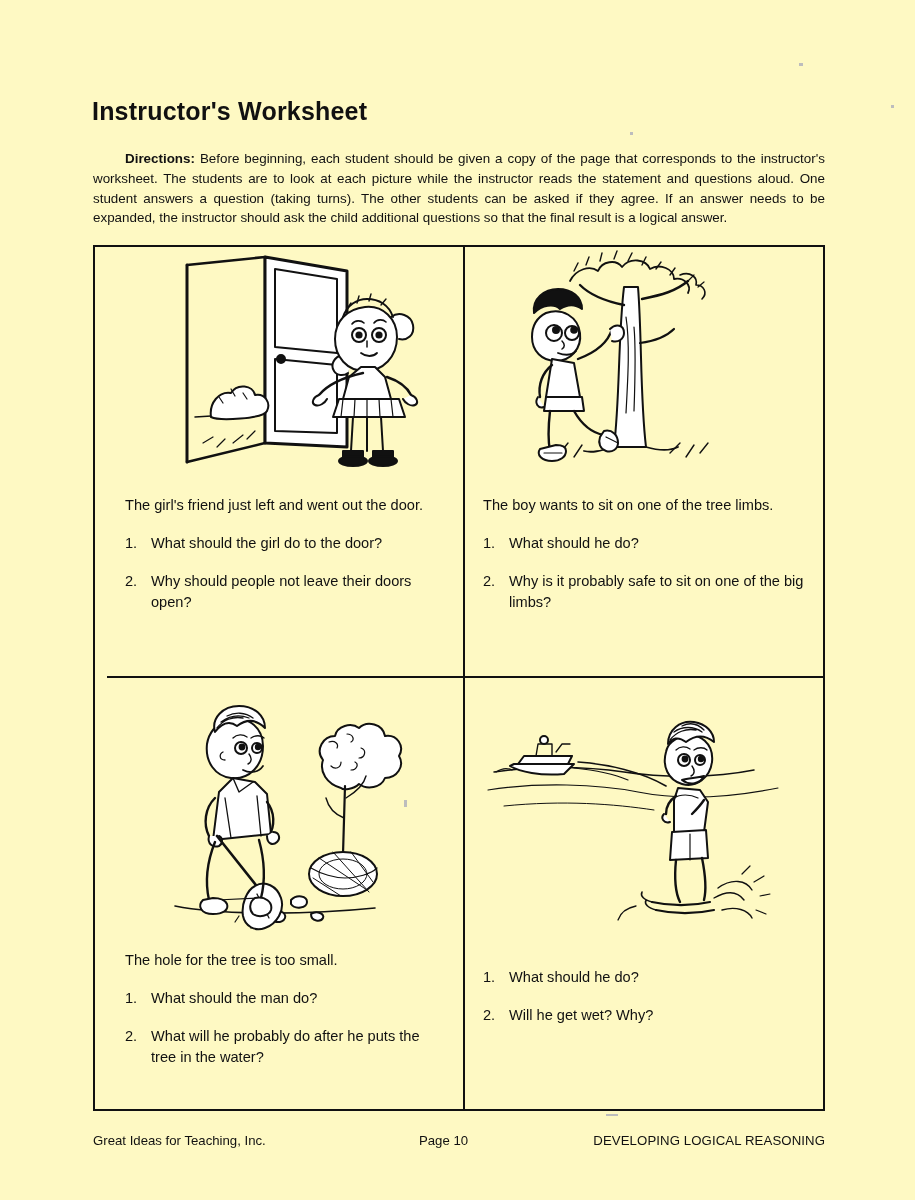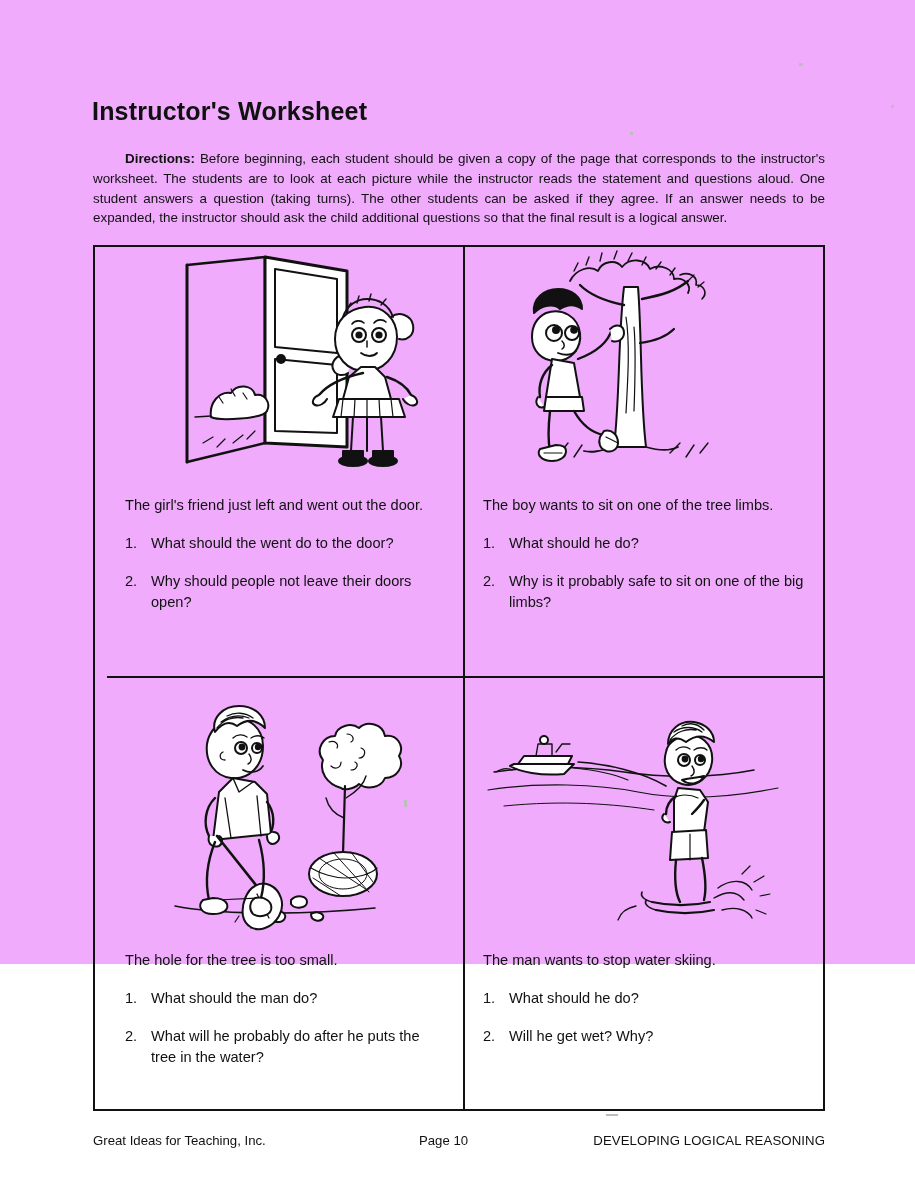--- a/index.html
+++ b/index.html
@@ -9,22 +9,22 @@
     height: 1200px;
     background: #ffffff;
     font-family: "Liberation Sans", sans-serif;
     color: #111111;
     position: relative;
     overflow: hidden;
   }
   .page {
     position: absolute;
     left: 0; top: 0;
-    width: 915px; height: 964px;
-    background: #f0abfc;
+    width: 915px; height: 1200px;
+    background: #fef9c3;
   }
   .title {
     position: absolute;
     left: 92px;
     top: 80px;
     font-size: 25px;
     font-weight: bold;
     letter-spacing: 0.2px;
   }
   .directions {
@@ -168,21 +168,21 @@
             <path d="M238 170 l-2 34 M252 170 l0 34 M266 170 l2 34" stroke-width="2"></path>
             <path d="M228 204 l20 0 l0 8 l-20 0 z" fill="#111" stroke="#111"></path>
             <path d="M258 204 l20 0 l0 8 l-20 0 z" fill="#111" stroke="#111"></path>
             <ellipse cx="238" cy="214" rx="14" ry="5" fill="#111" stroke="#111"></ellipse>
             <ellipse cx="268" cy="214" rx="14" ry="5" fill="#111" stroke="#111"></ellipse>
           </g>
         </svg>
       </div>
       <p class="statement">The girl's friend just left and went out the door.</p>
       <ul class="qlist">
-        <li class="qitem"><span class="qnum">1.</span><span>What should the went do to the door?</span></li>
+        <li class="qitem"><span class="qnum">1.</span><span>What should the girl do to the door?</span></li>
         <li class="qitem"><span class="qnum">2.</span><span>Why should people not leave their doors open?</span></li>
       </ul>
     </div>
 
     <div class="cell b-b">
       <div class="art">
         <svg width="340" height="240" viewBox="0 0 340 240">
           <g fill="none" stroke="#111" stroke-width="2" stroke-linejoin="round" stroke-linecap="round">
 
             <path d="M150 40 c-6 50 -4 110 -10 160 l32 0 c-6 -50 -4 -110 -8 -160 z" fill="#fff"></path>
@@ -349,21 +349,20 @@
             <path d="M178 224 c18 4 40 4 58 0" stroke-width="2.2"></path>
             <path d="M182 232 c18 4 40 4 58 0" stroke-width="2.2"></path>
             <path d="M178 224 c-8 -2 -12 -6 -10 -10 M182 232 c-8 -2 -12 -6 -10 -10" stroke-width="1.6"></path>
 
             <path d="M240 220 c14 -8 24 -6 30 2 M244 210 c14 -10 28 -8 34 2 M248 232 c14 -4 26 0 30 8" stroke-width="1.4"></path>
             <path d="M268 196 l8 -8 M280 204 l10 -6 M286 218 l10 -2 M282 232 l10 4" stroke-width="1.2"></path>
             <path d="M162 228 c-10 2 -16 8 -18 14" stroke-width="1.3"></path>
           </g>
         </svg>
       </div>
-      <p class="statement">The man wants to stop water skiing.</p>
       <ul class="qlist">
         <li class="qitem"><span class="qnum">1.</span><span>What should he do?</span></li>
         <li class="qitem"><span class="qnum">2.</span><span>Will he get wet?  Why?</span></li>
       </ul>
     </div>
 
   </div>
 
   <div class="footer">
     <span class="left">Great Ideas for Teaching, Inc.</span>

